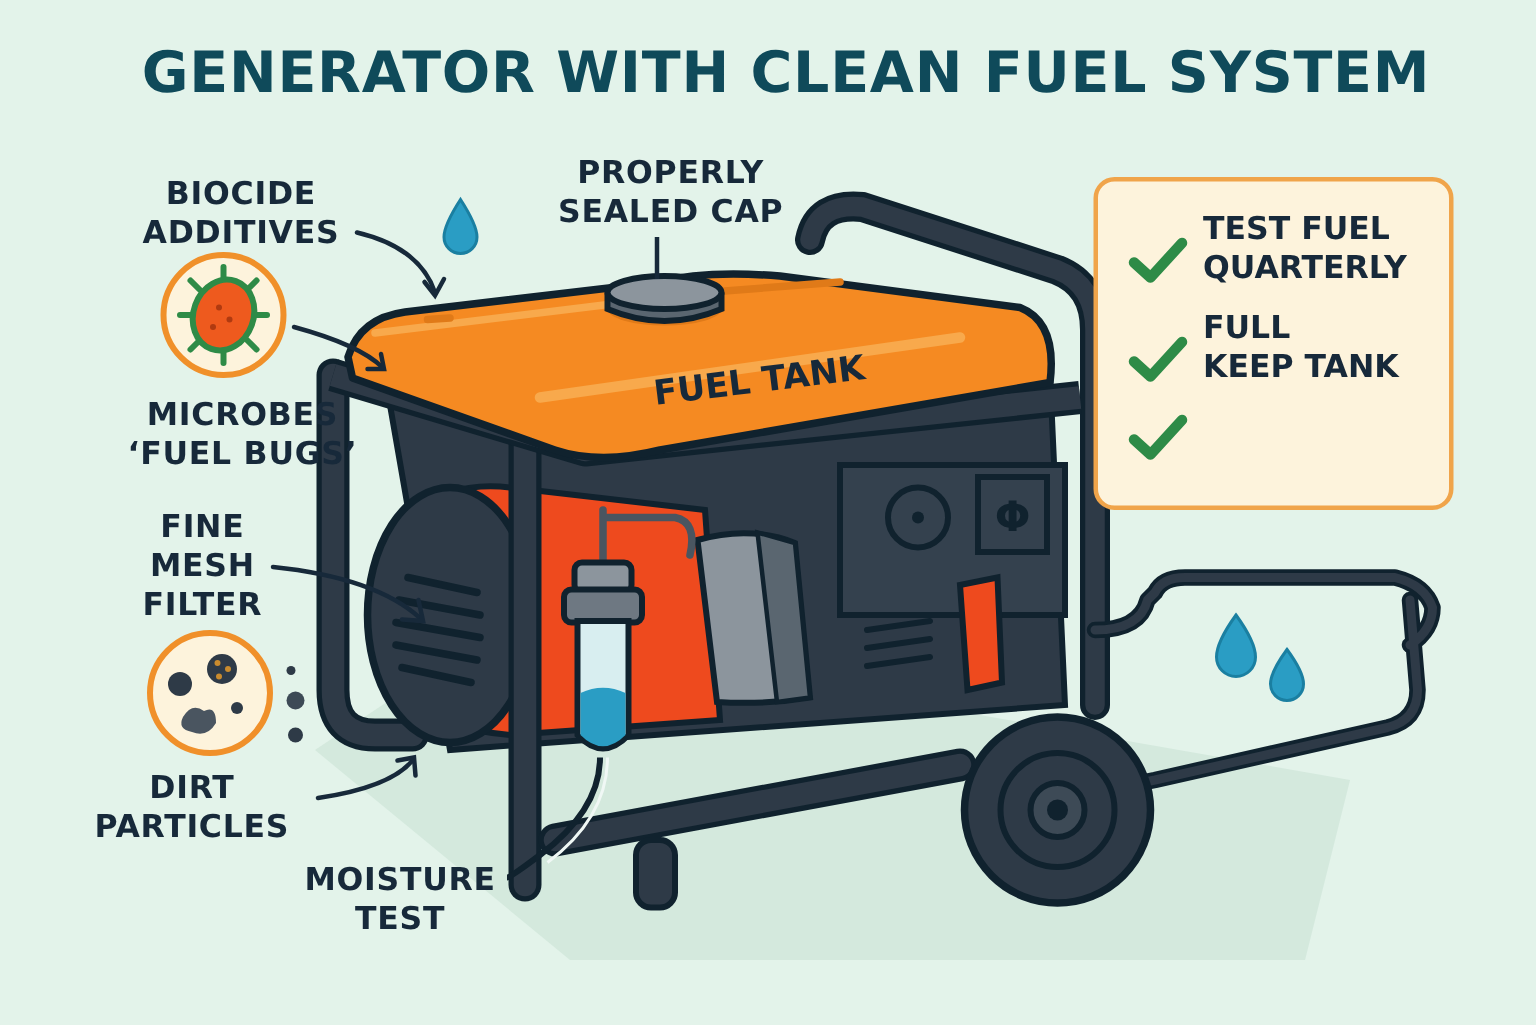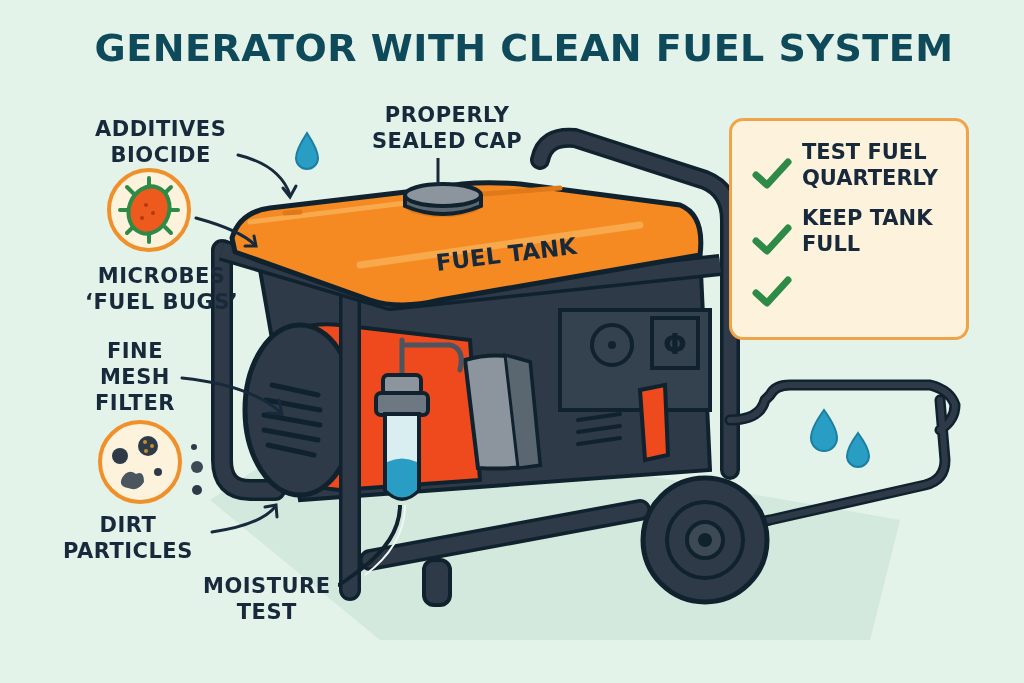--- a/index.html
+++ b/index.html
@@ -145,22 +145,22 @@
     <path d="M196 218 Q240 230 255 245"></path>
     <path d="M245 246 L256 246 L254 236"></path>
     <path d="M182 378 Q250 385 280 412"></path>
     <path d="M268 413 L282 414 L279 400"></path>
     <path d="M212 532 Q260 525 275 507"></path>
     <path d="M265 507 L276 505 L277 517"></path>
   </g>
 </svg>
 
 <div class="lbl" style="left:95px; top:116px;">
+  <span>BIOCIDE</span>
   <span>ADDITIVES</span>
-  <span>BIOCIDE</span>
 </div>
 
 <div class="lbl" style="left:85px; top:263px;">
   <span>MICROBES</span>
   <span>‘FUEL BUGS’</span>
 </div>
 
 <div class="lbl" style="left:95px; top:338px;">
   <span>FINE</span>
   <span>MESH</span>
@@ -192,22 +192,22 @@
     <div class="txt">
       <span>TEST FUEL</span>
       <span>QUARTERLY</span>
     </div>
   </div>
   <div class="check-item" style="top:84px;">
     <svg class="tick" viewBox="0 0 40 34">
         <path d="M4 18 L15 28 L36 5" fill="none" stroke="#2e8b47" stroke-width="7" stroke-linecap="round" stroke-linejoin="round"></path>
       </svg>
     <div class="txt">
+      <span>FULL</span>
       <span>KEEP TANK</span>
-      <span>FULL</span>
     </div>
   </div>
   <div class="check-item" style="top:150px;">
     <svg class="tick" viewBox="0 0 40 34">
         <path d="M4 18 L15 28 L36 5" fill="none" stroke="#2e8b47" stroke-width="7" stroke-linecap="round" stroke-linejoin="round"></path>
       </svg>
   </div>
 </div>
 
 </body></html>

